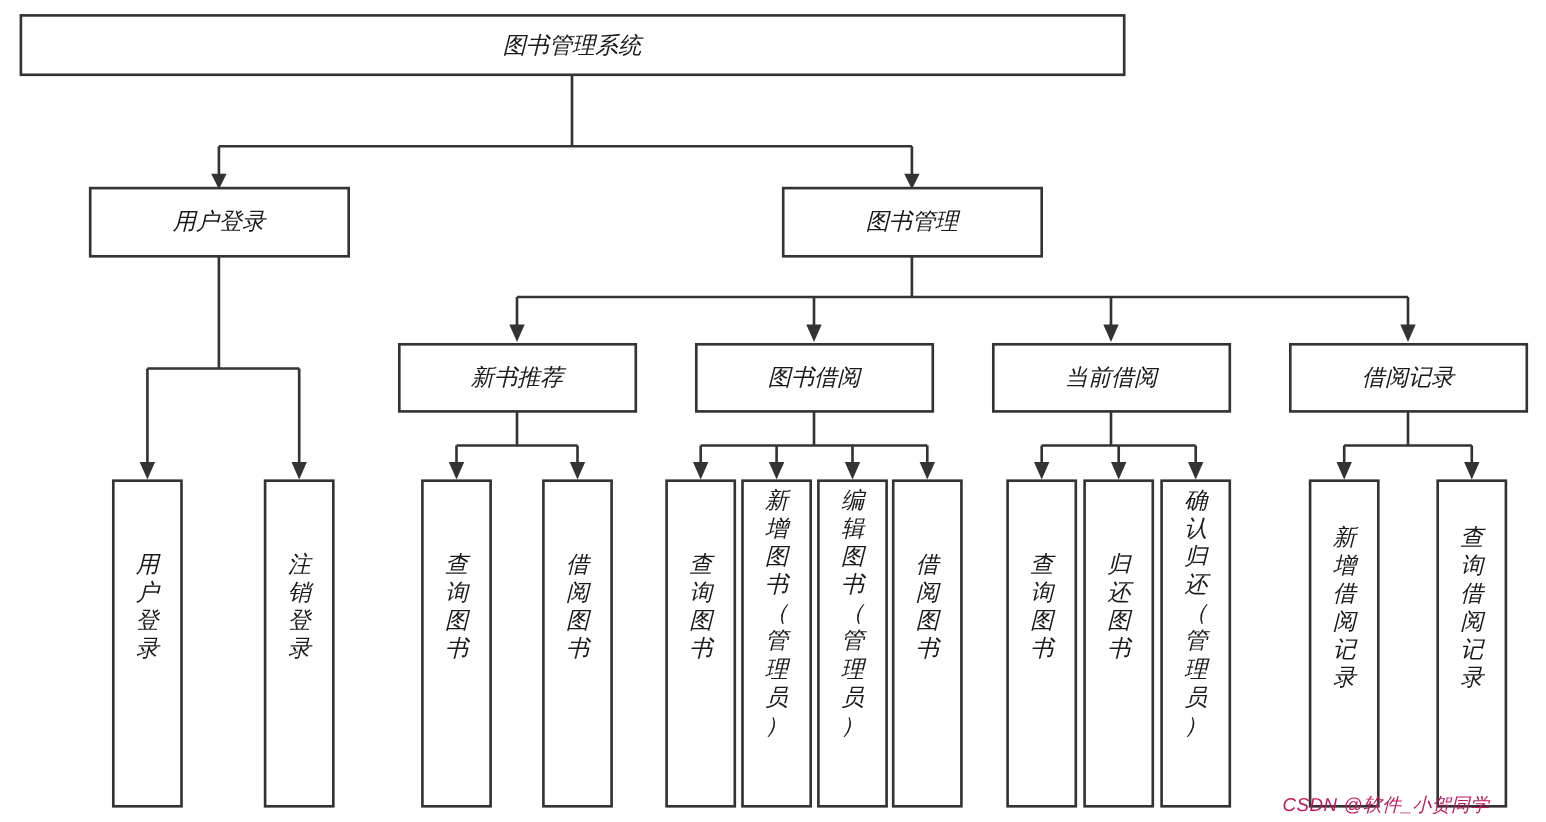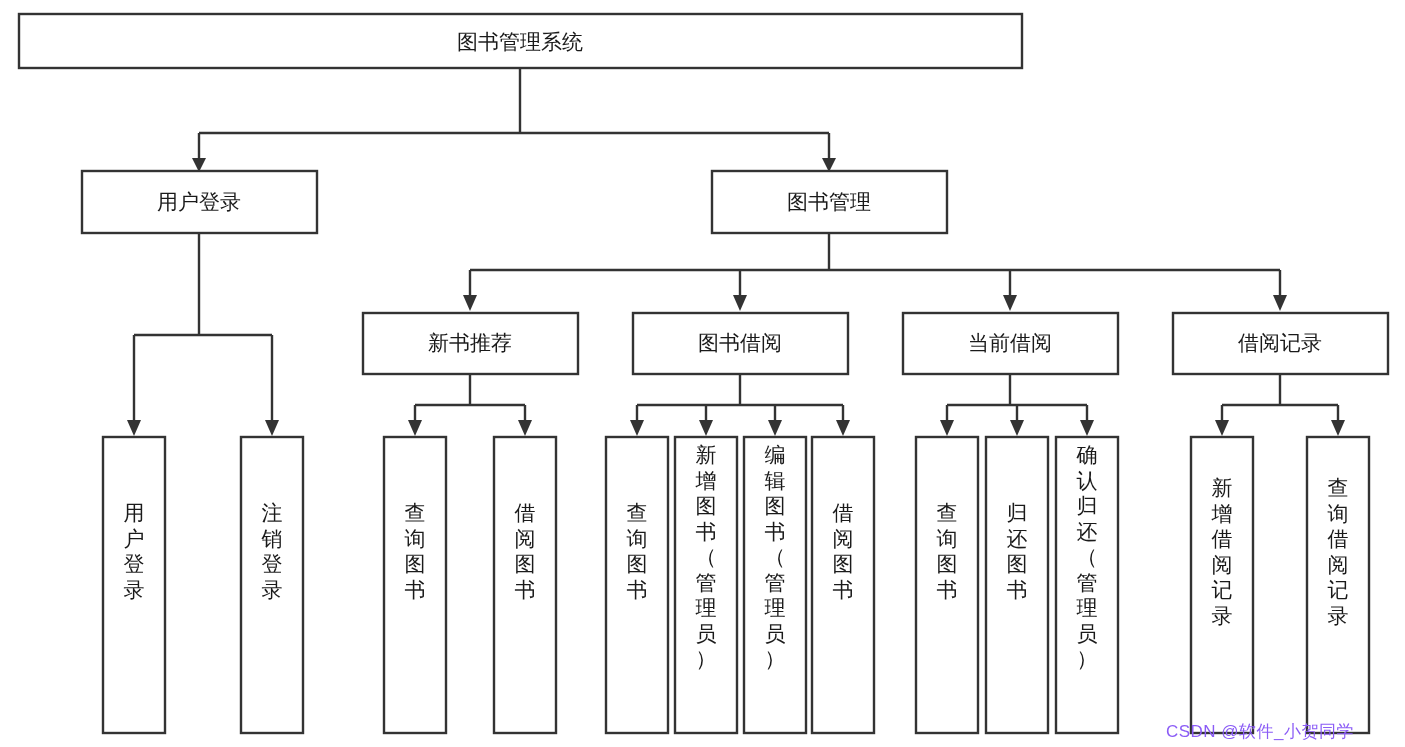--- a/index.html
+++ b/index.html
@@ -10,20 +10,21 @@
   body {
     width: 1405px;
     height: 747px;
     font-family: "Liberation Sans", "DejaVu Sans", sans-serif;
     overflow: hidden;
   }
   #diagram-root {
     position: relative;
     width: 1364px;
     height: 747px;
+    font-style: italic;
   }
   svg.diagram-canvas {
     position: absolute;
     left: 0;
     top: 0;
     width: 1405px;
     height: 747px;
   }
   .node-box {
     fill: #ffffff;
@@ -51,21 +52,21 @@
     font-family: "Liberation Sans", "DejaVu Sans", sans-serif;
     font-size: 21px;
     text-anchor: middle;
   }
   .watermark-text {
     position: absolute;
     right: 10px;
     bottom: 4px;
     font-family: "Liberation Sans", "DejaVu Sans", sans-serif;
     font-size: 17px;
-    color: #8b5cf6;
+    color: #be185d;
     white-space: nowrap;
     letter-spacing: 0.5px;
   }
 </style>
 </head>
 <body>
 
 <div id="diagram-root">
 
   <svg class="diagram-canvas" viewBox="0 0 1405 747">

